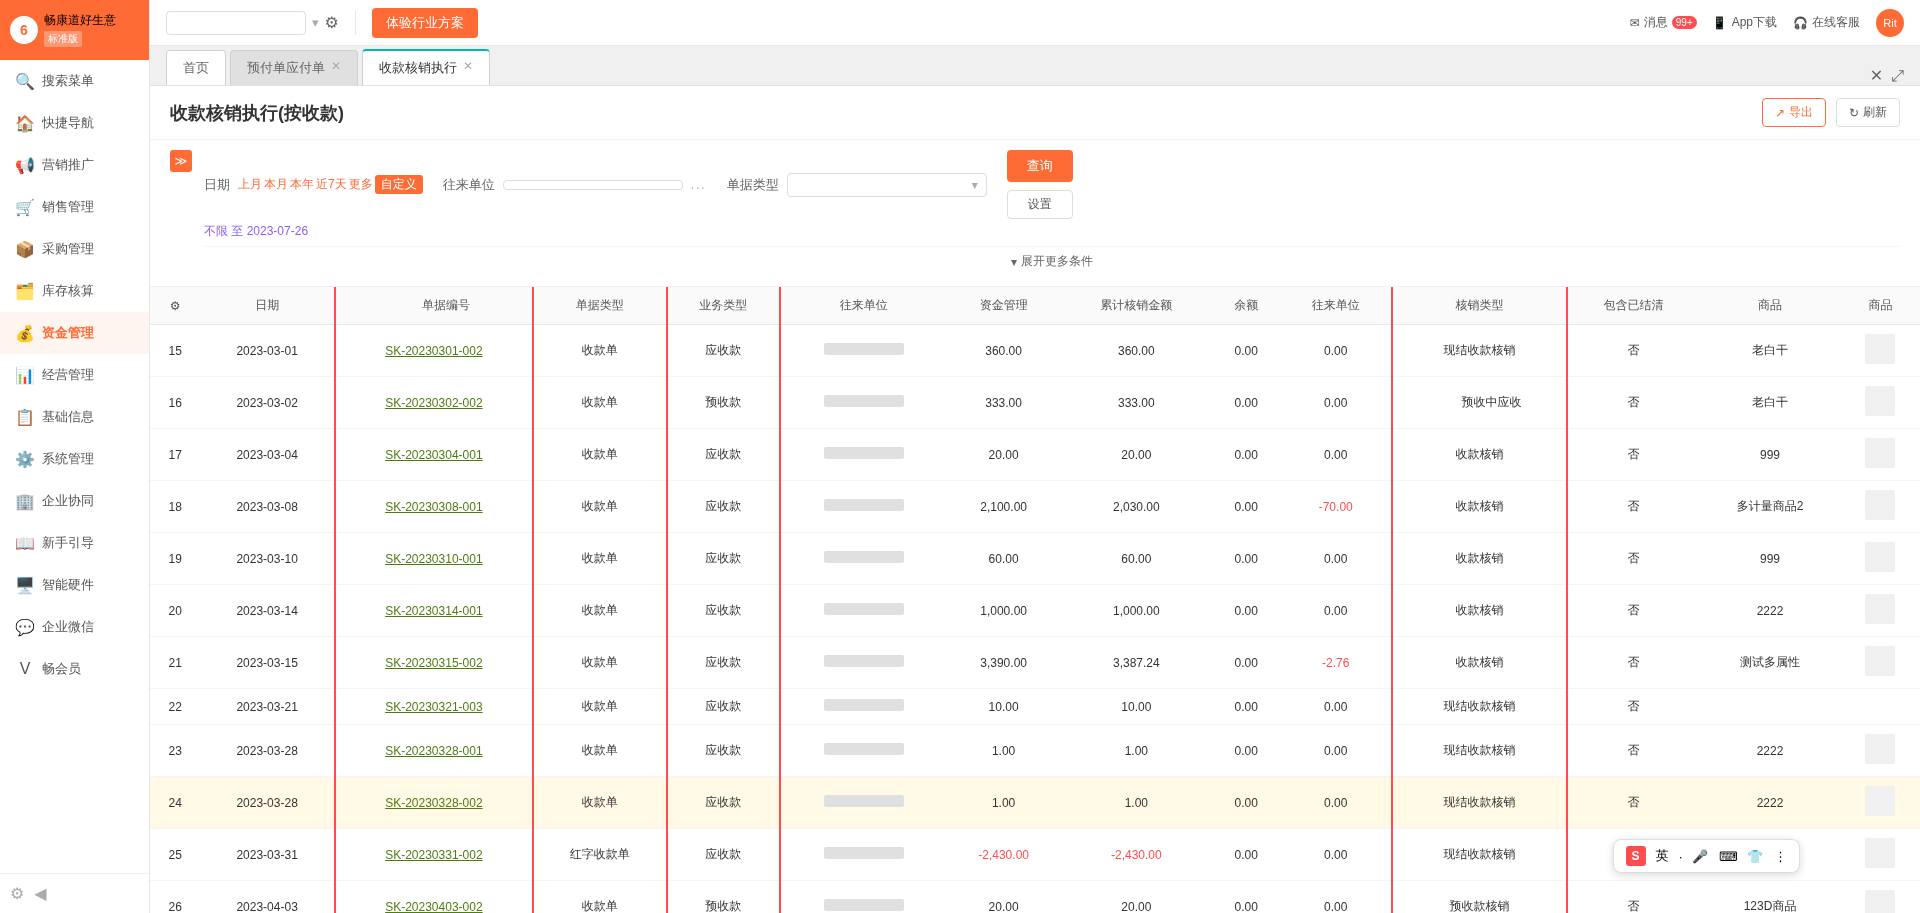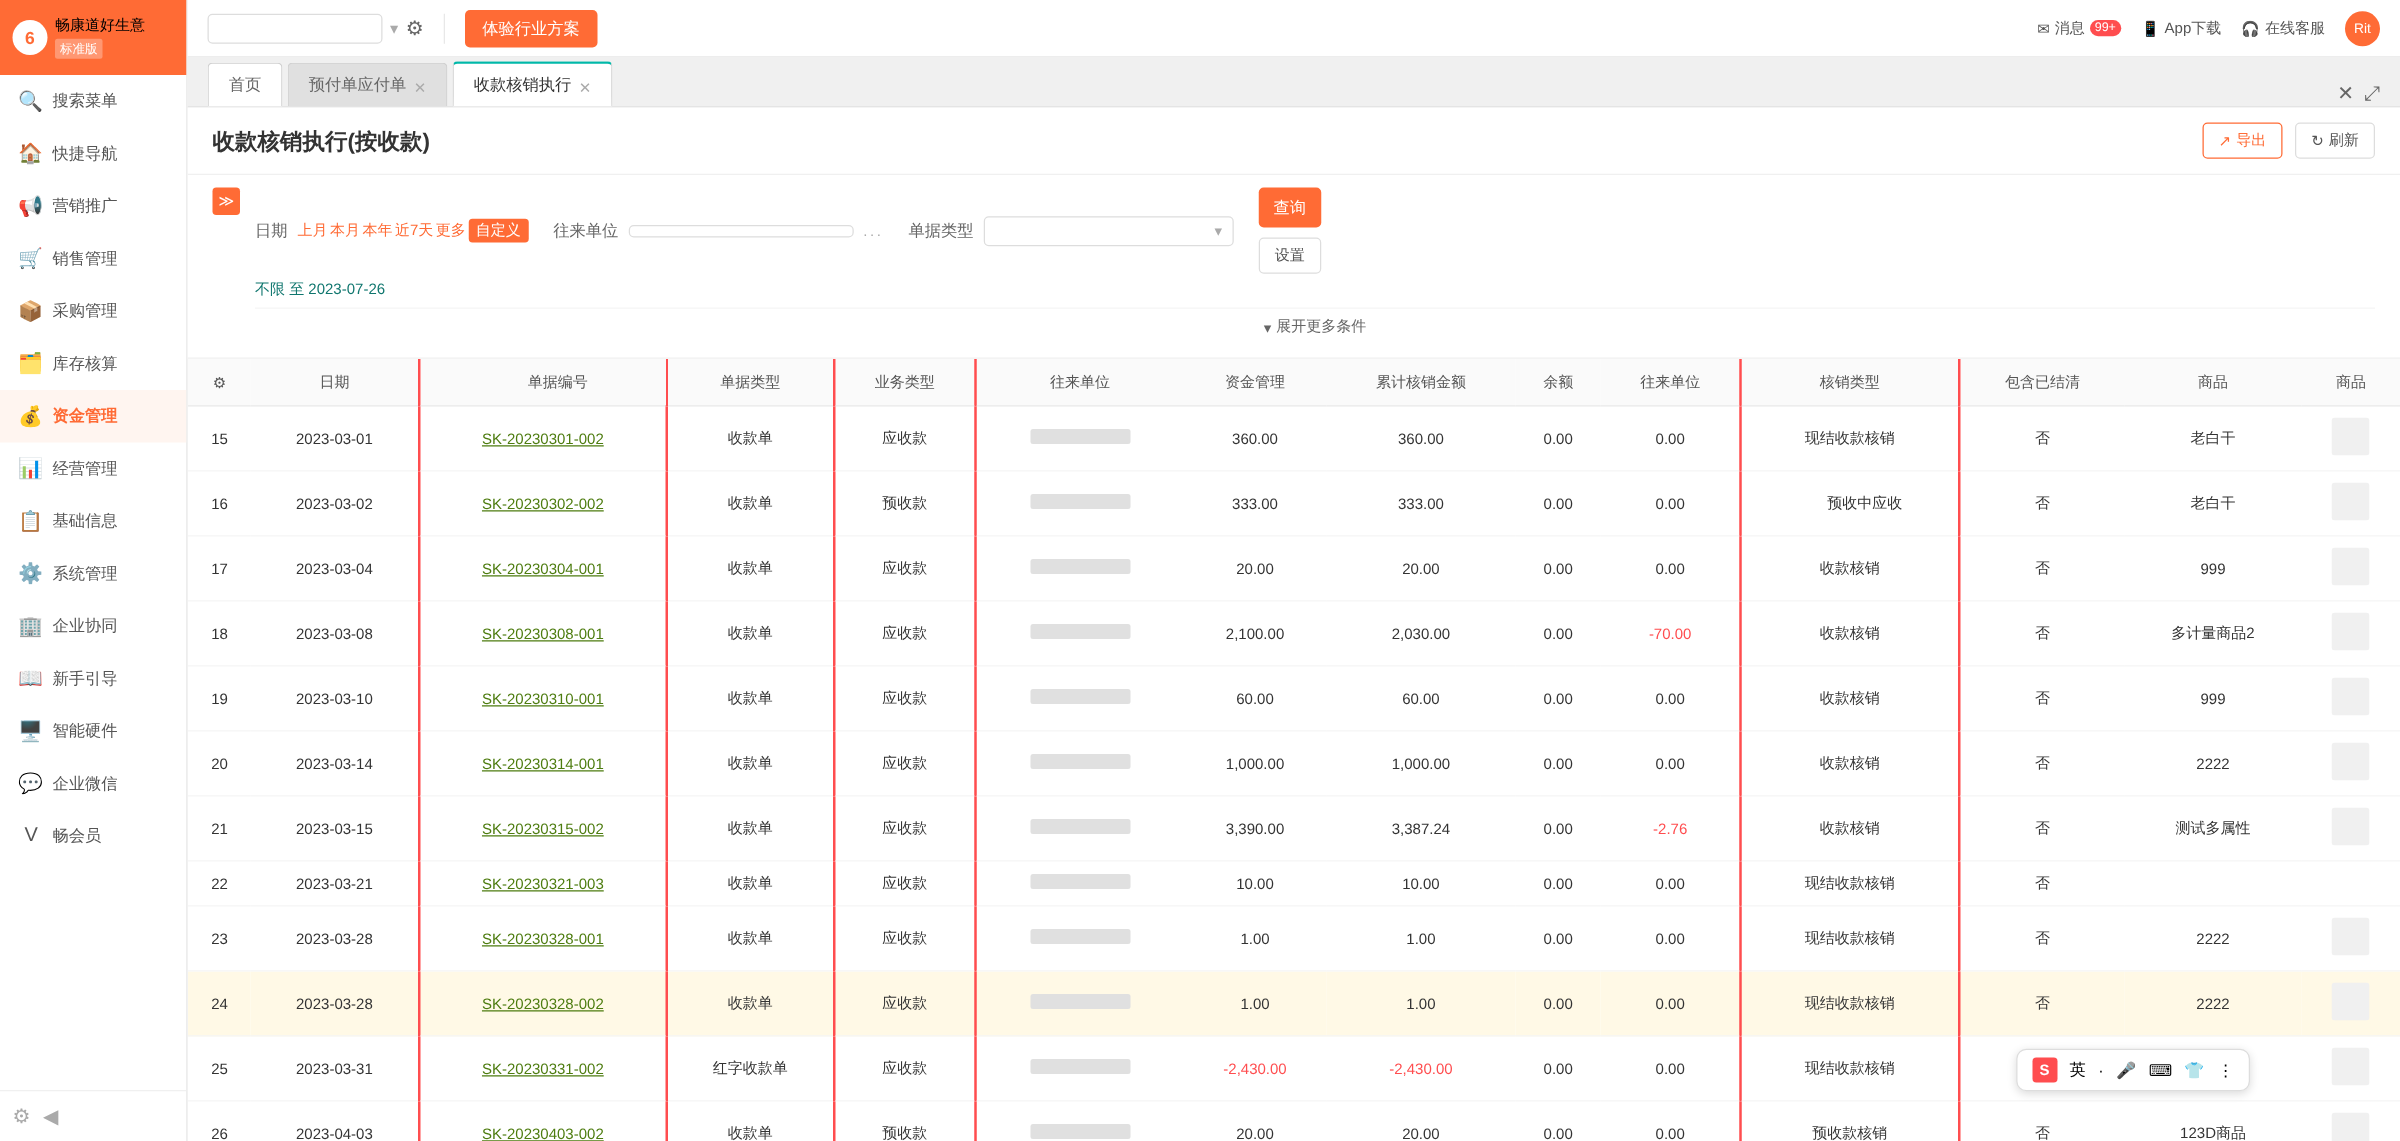--- a/index.html
+++ b/index.html
@@ -28,21 +28,21 @@
     .topbar-brand .gear { font-size: 16px; color: #666; cursor: pointer; }
     .industry-btn { background: #ff6b35; color: white; border: none; padding: 6px 14px; border-radius: 4px; cursor: pointer; font-size: 13px; }
     .topbar-right { margin-left: auto; display: flex; align-items: center; gap: 16px; }
     .topbar-right .msg { display: flex; align-items: center; gap: 4px; cursor: pointer; color: #555; font-size: 12px; }
     .topbar-right .msg .badge { background: #ff4d4f; color: white; font-size: 10px; padding: 1px 4px; border-radius: 8px; }
     .topbar-right .app, .topbar-right .service { display: flex; align-items: center; gap: 4px; color: #555; font-size: 12px; cursor: pointer; }
     .topbar-right .user-avatar { width: 28px; height: 28px; background: #ff6b35; border-radius: 50%; color: white; font-size: 11px; display: flex; align-items: center; justify-content: center; }
 
     
     .tabs { height: 40px; background: #f0f0f0; display: flex; align-items: flex-end; padding: 0 16px; border-bottom: 1px solid #e0e0e0; }
-    .tab { padding: 8px 16px; background: #e0e0e0; color: #666; border-radius: 4px 4px 0 0; cursor: pointer; font-size: 13px; margin-right: 4px; display: flex; align-items: flex-end; gap: 6px; border: 1px solid #d0d0d0; border-bottom: none; }
+    .tab { padding: 8px 16px; background: #e0e0e0; color: #666; border-radius: 4px 4px 0 0; cursor: pointer; font-size: 13px; margin-right: 4px; display: flex; align-items: flex-start; gap: 6px; border: 1px solid #d0d0d0; border-bottom: none; }
     .tab.active { background: #fff; color: #333; border-top: 2px solid #00b8a9; }
     .tab .tab-close { color: #aaa; cursor: pointer; font-size: 12px; }
     .tab.home { background: #fff; }
     .tabs-right { margin-left: auto; display: flex; align-items: center; gap: 8px; }
     .tabs-right .icon-btn { cursor: pointer; color: #666; font-size: 16px; }
 
     
     .page-header { background: #fff; padding: 12px 20px; border-bottom: 1px solid #f0f0f0; display: flex; align-items: center; justify-content: space-between; }
     .page-title { font-size: 18px; font-weight: bold; color: #333; }
     .page-actions { display: flex; gap: 10px; }
@@ -53,21 +53,21 @@
     .filter-bar { background: #fff; padding: 10px 20px; border-bottom: 1px solid #f0f0f0; }
     .filter-row { display: flex; align-items: center; gap: 20px; flex-wrap: wrap; }
     .filter-item { display: flex; align-items: center; gap: 8px; }
     .filter-label { color: #666; font-size: 13px; white-space: nowrap; }
     .filter-date-group { display: flex; align-items: center; gap: 2px; }
     .date-btn { color: #ff6b35; cursor: pointer; font-size: 12px; }
     .date-custom { background: #ff6b35; color: #fff; padding: 1px 6px; border-radius: 3px; font-size: 12px; cursor: pointer; }
     .filter-select { border: 1px solid #ddd; border-radius: 4px; padding: 4px 8px; font-size: 12px; min-width: 180px; color: #999; display: flex; align-items: center; gap: 4px; }
     .filter-more { color: #aaa; font-size: 12px; letter-spacing: 2px; }
     .filter-type-select { border: 1px solid #ddd; border-radius: 4px; padding: 4px 60px 4px 8px; min-width: 200px; font-size: 12px; color: #999; display: flex; align-items: center; gap: 4px; position: relative; }
-    .btn-query { background: #ff6b35; color: #fff; border: none; padding: 7px 4px; border-radius: 4px; cursor: pointer; font-size: 13px; }
+    .btn-query { background: #ff6b35; color: #fff; border: none; padding: 7px 20px; border-radius: 4px; cursor: pointer; font-size: 13px; }
     .btn-settings { border: 1px solid #ddd; color: #555; background: #fff; padding: 5px 12px; border-radius: 4px; cursor: pointer; font-size: 12px; margin-top: 4px; }
     .expand-more { display: flex; align-items: center; justify-content: center; padding: 6px; border-top: 1px solid #f5f5f5; margin-top: 6px; cursor: pointer; color: #666; font-size: 12px; gap: 4px; }
     .filter-toggle-btn { background: #ff6b35; color: #fff; width: 22px; height: 22px; border-radius: 3px; display: flex; align-items: center; justify-content: center; cursor: pointer; font-size: 12px; }
 
     
     .table-area { flex: 1; overflow: auto; background: #fff; }
     table { width: 100%; border-collapse: collapse; font-size: 12px; }
     thead tr { background: #fafafa; border-bottom: 1px solid #e8e8e8; }
     th { padding: 10px 8px; text-align: center; color: #555; font-weight: 500; border-bottom: 1px solid #e8e8e8; white-space: nowrap; position: sticky; top: 0; background: #fafafa; z-index: 1; }
     td { padding: 9px 8px; text-align: center; color: #333; border-bottom: 1px solid #f5f5f5; white-space: nowrap; }
@@ -250,21 +250,21 @@
             <div class="filter-type-select" style="min-width:200px; position:relative; border:1px solid #ddd; border-radius:4px; padding:4px 8px; display:flex; align-items:center;">
               <span style="flex:1;"></span>
               <span style="color:#aaa;">▾</span>
             </div>
           </div>
           <div style="display:flex; flex-direction:column; gap:4px;">
             <button class="btn-query">查询</button>
             <button class="btn-settings">设置</button>
           </div>
         </div>
-        <div style="margin-top:4px; color:#0f766e; font-size:12px;">不限 至 2023-07-26</div>
+        <div style="margin-top:4px; color:#8b5cf6; font-size:12px;">不限 至 2023-07-26</div>
         <div class="expand-more">
           <span>▾</span>
           <span>展开更多条件</span>
         </div>
       </div>
     </div>
   </div>
 
   <div class="table-area">
     <table>

